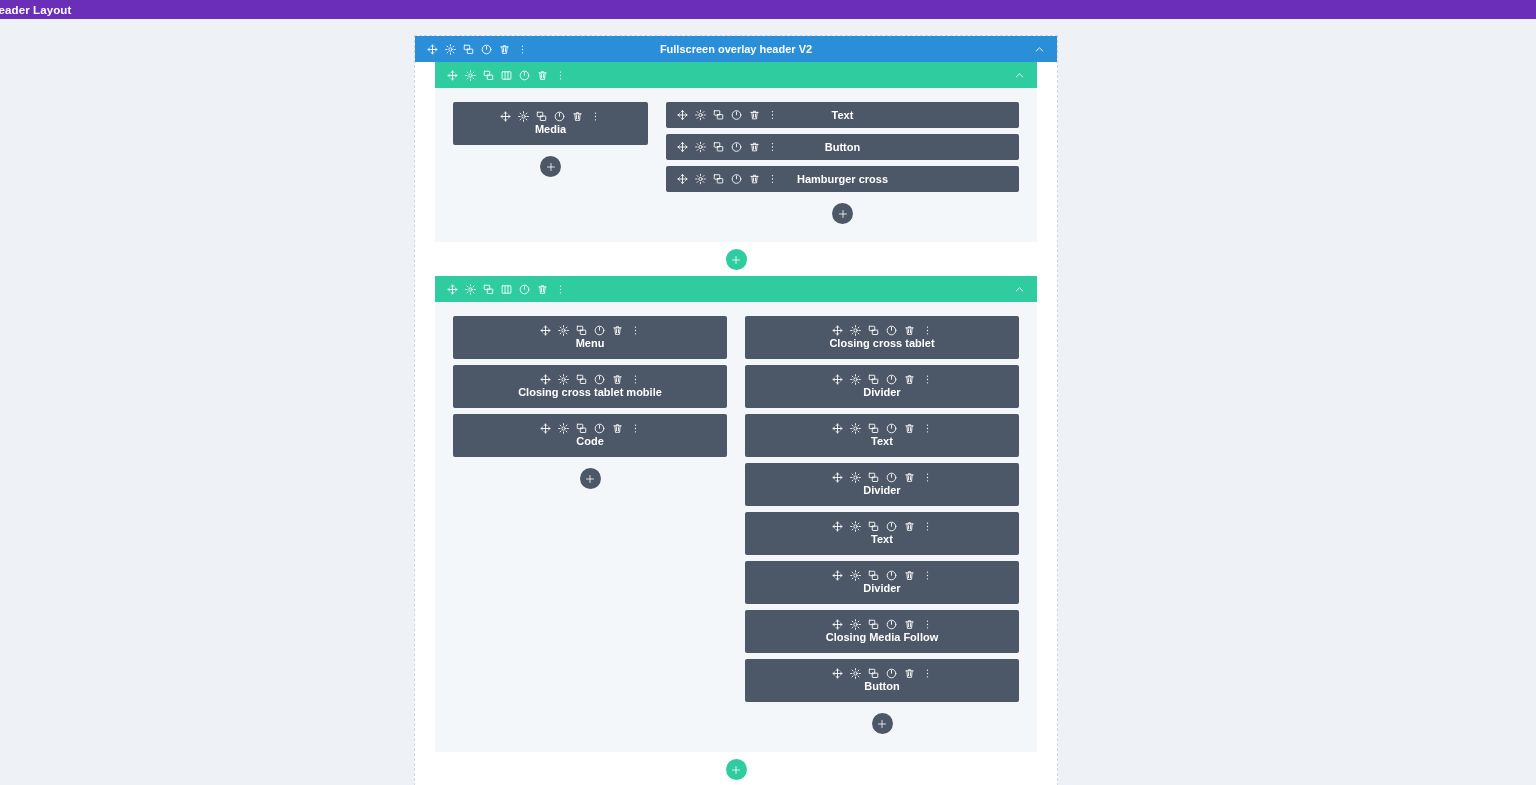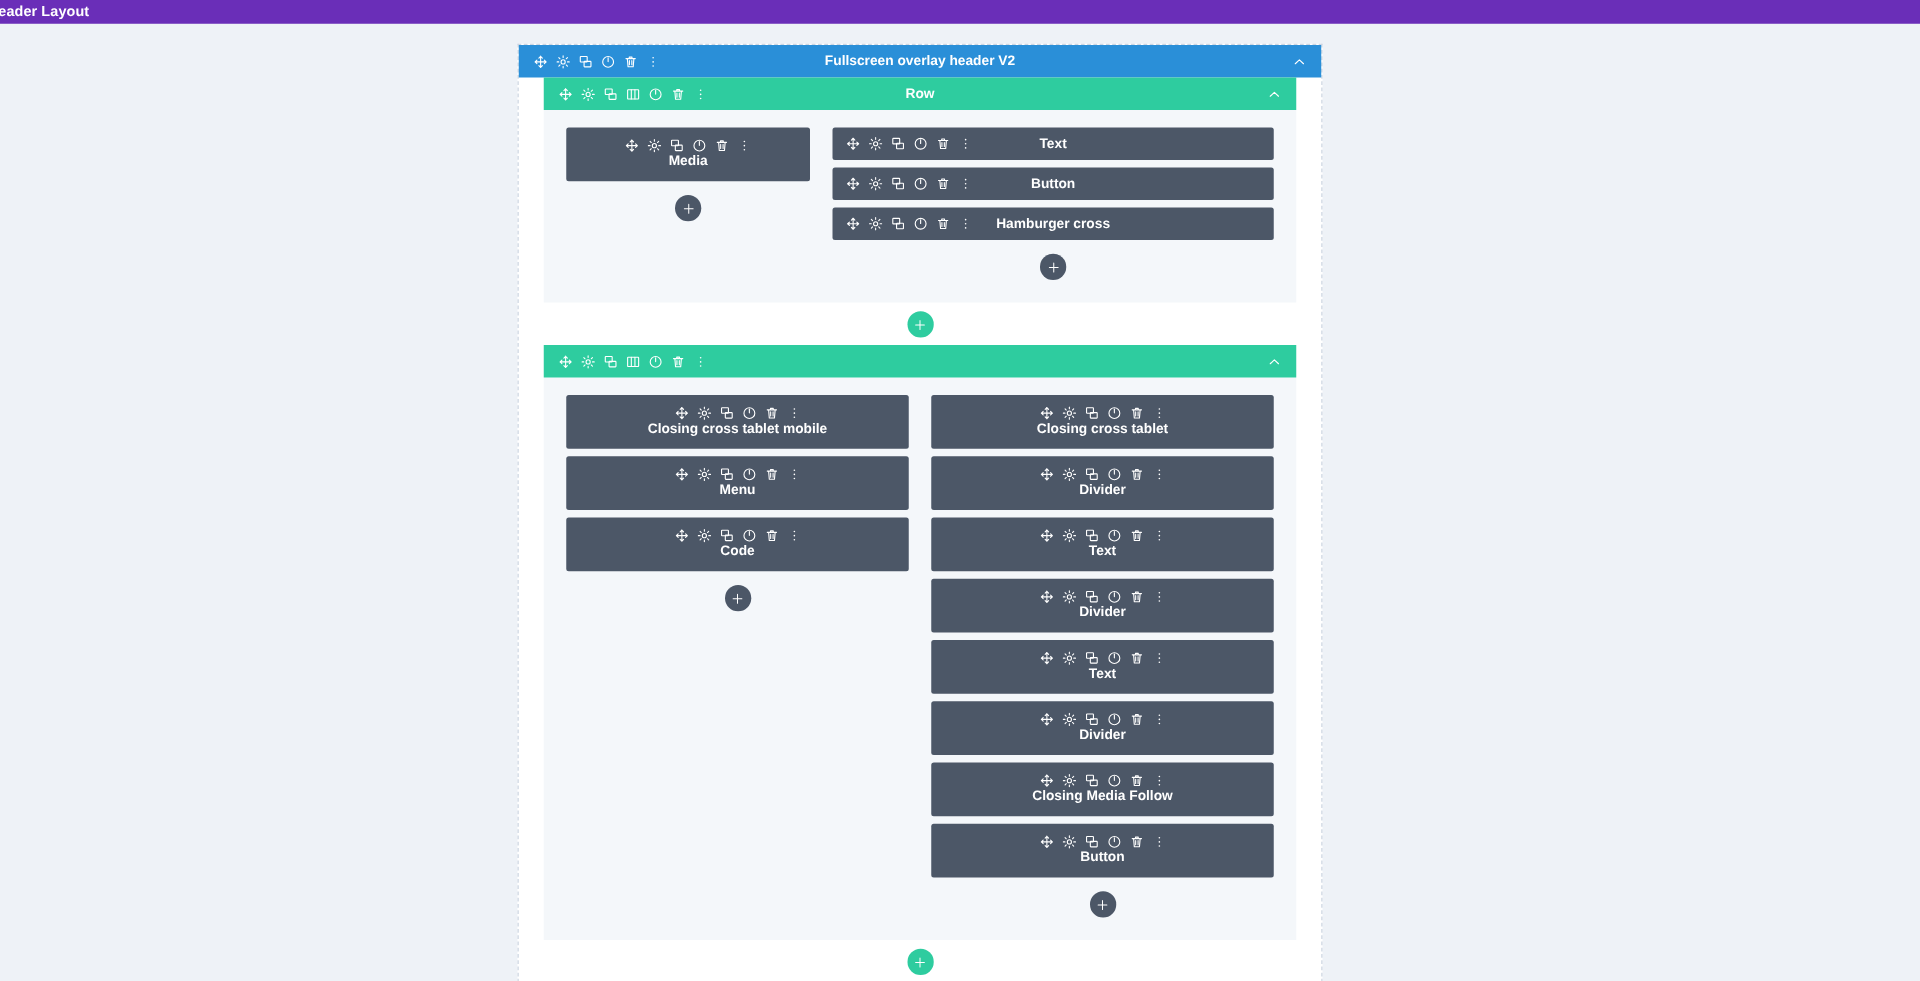--- a/index.html
+++ b/index.html
@@ -235,21 +235,20 @@
                 </svg>
               </span>
               <span style="display: flex; align-items: center;">
                 <svg viewBox="0 0 16 16" width="11" height="11" class="icn" fill="none" stroke="#fff" stroke-width="1.3" stroke-linecap="round" stroke-linejoin="round">
                   <circle cx="8" cy="3.2" r="0.95" fill="#fff" stroke="none"></circle>
                   <circle cx="8" cy="8" r="0.95" fill="#fff" stroke="none"></circle>
                   <circle cx="8" cy="12.8" r="0.95" fill="#fff" stroke="none"></circle>
                 </svg>
               </span>
             </div>
-            <div class="bar-title">Row</div>
             <div class="bar-collapse">
               <span style="display: flex; align-items: center;">
                 <svg viewBox="0 0 16 16" width="11" height="11" class="icn" fill="none" stroke="#fff" stroke-width="1.3" stroke-linecap="round" stroke-linejoin="round">
                   <path d="M3.2 10.2 8 5.6l4.8 4.6"></path>
                 </svg>
               </span>
             </div>
           </div>
           <div class="row-body">
             <div class="col col-narrow">
@@ -521,61 +520,61 @@
                     </svg>
                   </span>
                   <span style="display: flex; align-items: center;">
                     <svg viewBox="0 0 16 16" width="11" height="11" class="icn" fill="none" stroke="#fff" stroke-width="1.3" stroke-linecap="round" stroke-linejoin="round">
                       <circle cx="8" cy="3.2" r="0.95" fill="#fff" stroke="none"></circle>
                       <circle cx="8" cy="8" r="0.95" fill="#fff" stroke="none"></circle>
                       <circle cx="8" cy="12.8" r="0.95" fill="#fff" stroke="none"></circle>
                     </svg>
                   </span>
                 </div>
+                <div class="mod-label">Menu</div>
+              </div>
+              <div class="module stacked">
+                <div class="mod-tools">
+                  <span style="display: flex; align-items: center;">
+                    <svg viewBox="0 0 16 16" width="11" height="11" class="icn" fill="none" stroke="#fff" stroke-width="1.3" stroke-linecap="round" stroke-linejoin="round">
+                      <path d="M8 1.6V14.4M1.6 8H14.4M8 1.6 6 3.7M8 1.6 10 3.7M8 14.4 6 12.3M8 14.4 10 12.3M1.6 8 3.7 6M1.6 8 3.7 10M14.4 8 12.3 6M14.4 8 12.3 10"></path>
+                    </svg>
+                  </span>
+                  <span style="display: flex; align-items: center;">
+                    <svg viewBox="0 0 16 16" width="11" height="11" class="icn" fill="none" stroke="#fff" stroke-width="1.3" stroke-linecap="round" stroke-linejoin="round">
+                      <circle cx="8" cy="8" r="2.4"></circle>
+                      <path d="M8 .9v2M8 13.1v2M.9 8h2M13.1 8h2M3 3l1.4 1.4M11.6 11.6 13 13M13 3l-1.4 1.4M4.4 11.6 3 13"></path>
+                    </svg>
+                  </span>
+                  <span style="display: flex; align-items: center;">
+                    <svg viewBox="0 0 16 16" width="11" height="11" class="icn" fill="none" stroke="#fff" stroke-width="1.3" stroke-linecap="round" stroke-linejoin="round">
+                      <rect x="1.8" y="1.8" width="8" height="6.4" rx="0.6"></rect>
+                      <rect x="6.2" y="7.4" width="8" height="6.4" rx="0.6"></rect>
+                    </svg>
+                  </span>
+                  <span style="display: flex; align-items: center;">
+                    <svg viewBox="0 0 16 16" width="11" height="11" class="icn" fill="none" stroke="#fff" stroke-width="1.3" stroke-linecap="round" stroke-linejoin="round">
+                      <circle cx="8" cy="8" r="6.3"></circle>
+                      <path d="M8 3.4v4.3"></path>
+                    </svg>
+                  </span>
+                  <span style="display: flex; align-items: center;">
+                    <svg viewBox="0 0 16 16" width="11" height="11" class="icn" fill="none" stroke="#fff" stroke-width="1.3" stroke-linecap="round" stroke-linejoin="round">
+                      <path d="M2.6 4.2h10.8M6.4 4.2V2.5h3.2v1.7M4.2 4.2l.8 9.4h6l.8-9.4M6.6 6.6v4.6M9.4 6.6v4.6"></path>
+                    </svg>
+                  </span>
+                  <span style="display: flex; align-items: center;">
+                    <svg viewBox="0 0 16 16" width="11" height="11" class="icn" fill="none" stroke="#fff" stroke-width="1.3" stroke-linecap="round" stroke-linejoin="round">
+                      <circle cx="8" cy="3.2" r="0.95" fill="#fff" stroke="none"></circle>
+                      <circle cx="8" cy="8" r="0.95" fill="#fff" stroke="none"></circle>
+                      <circle cx="8" cy="12.8" r="0.95" fill="#fff" stroke="none"></circle>
+                    </svg>
+                  </span>
+                </div>
                 <div class="mod-label">Closing cross tablet mobile</div>
-              </div>
-              <div class="module stacked">
-                <div class="mod-tools">
-                  <span style="display: flex; align-items: center;">
-                    <svg viewBox="0 0 16 16" width="11" height="11" class="icn" fill="none" stroke="#fff" stroke-width="1.3" stroke-linecap="round" stroke-linejoin="round">
-                      <path d="M8 1.6V14.4M1.6 8H14.4M8 1.6 6 3.7M8 1.6 10 3.7M8 14.4 6 12.3M8 14.4 10 12.3M1.6 8 3.7 6M1.6 8 3.7 10M14.4 8 12.3 6M14.4 8 12.3 10"></path>
-                    </svg>
-                  </span>
-                  <span style="display: flex; align-items: center;">
-                    <svg viewBox="0 0 16 16" width="11" height="11" class="icn" fill="none" stroke="#fff" stroke-width="1.3" stroke-linecap="round" stroke-linejoin="round">
-                      <circle cx="8" cy="8" r="2.4"></circle>
-                      <path d="M8 .9v2M8 13.1v2M.9 8h2M13.1 8h2M3 3l1.4 1.4M11.6 11.6 13 13M13 3l-1.4 1.4M4.4 11.6 3 13"></path>
-                    </svg>
-                  </span>
-                  <span style="display: flex; align-items: center;">
-                    <svg viewBox="0 0 16 16" width="11" height="11" class="icn" fill="none" stroke="#fff" stroke-width="1.3" stroke-linecap="round" stroke-linejoin="round">
-                      <rect x="1.8" y="1.8" width="8" height="6.4" rx="0.6"></rect>
-                      <rect x="6.2" y="7.4" width="8" height="6.4" rx="0.6"></rect>
-                    </svg>
-                  </span>
-                  <span style="display: flex; align-items: center;">
-                    <svg viewBox="0 0 16 16" width="11" height="11" class="icn" fill="none" stroke="#fff" stroke-width="1.3" stroke-linecap="round" stroke-linejoin="round">
-                      <circle cx="8" cy="8" r="6.3"></circle>
-                      <path d="M8 3.4v4.3"></path>
-                    </svg>
-                  </span>
-                  <span style="display: flex; align-items: center;">
-                    <svg viewBox="0 0 16 16" width="11" height="11" class="icn" fill="none" stroke="#fff" stroke-width="1.3" stroke-linecap="round" stroke-linejoin="round">
-                      <path d="M2.6 4.2h10.8M6.4 4.2V2.5h3.2v1.7M4.2 4.2l.8 9.4h6l.8-9.4M6.6 6.6v4.6M9.4 6.6v4.6"></path>
-                    </svg>
-                  </span>
-                  <span style="display: flex; align-items: center;">
-                    <svg viewBox="0 0 16 16" width="11" height="11" class="icn" fill="none" stroke="#fff" stroke-width="1.3" stroke-linecap="round" stroke-linejoin="round">
-                      <circle cx="8" cy="3.2" r="0.95" fill="#fff" stroke="none"></circle>
-                      <circle cx="8" cy="8" r="0.95" fill="#fff" stroke="none"></circle>
-                      <circle cx="8" cy="12.8" r="0.95" fill="#fff" stroke="none"></circle>
-                    </svg>
-                  </span>
-                </div>
-                <div class="mod-label">Menu</div>
               </div>
               <div class="module stacked">
                 <div class="mod-tools">
                   <span style="display: flex; align-items: center;">
                     <svg viewBox="0 0 16 16" width="11" height="11" class="icn" fill="none" stroke="#fff" stroke-width="1.3" stroke-linecap="round" stroke-linejoin="round">
                       <path d="M8 1.6V14.4M1.6 8H14.4M8 1.6 6 3.7M8 1.6 10 3.7M8 14.4 6 12.3M8 14.4 10 12.3M1.6 8 3.7 6M1.6 8 3.7 10M14.4 8 12.3 6M14.4 8 12.3 10"></path>
                     </svg>
                   </span>
                   <span style="display: flex; align-items: center;">
                     <svg viewBox="0 0 16 16" width="11" height="11" class="icn" fill="none" stroke="#fff" stroke-width="1.3" stroke-linecap="round" stroke-linejoin="round">

